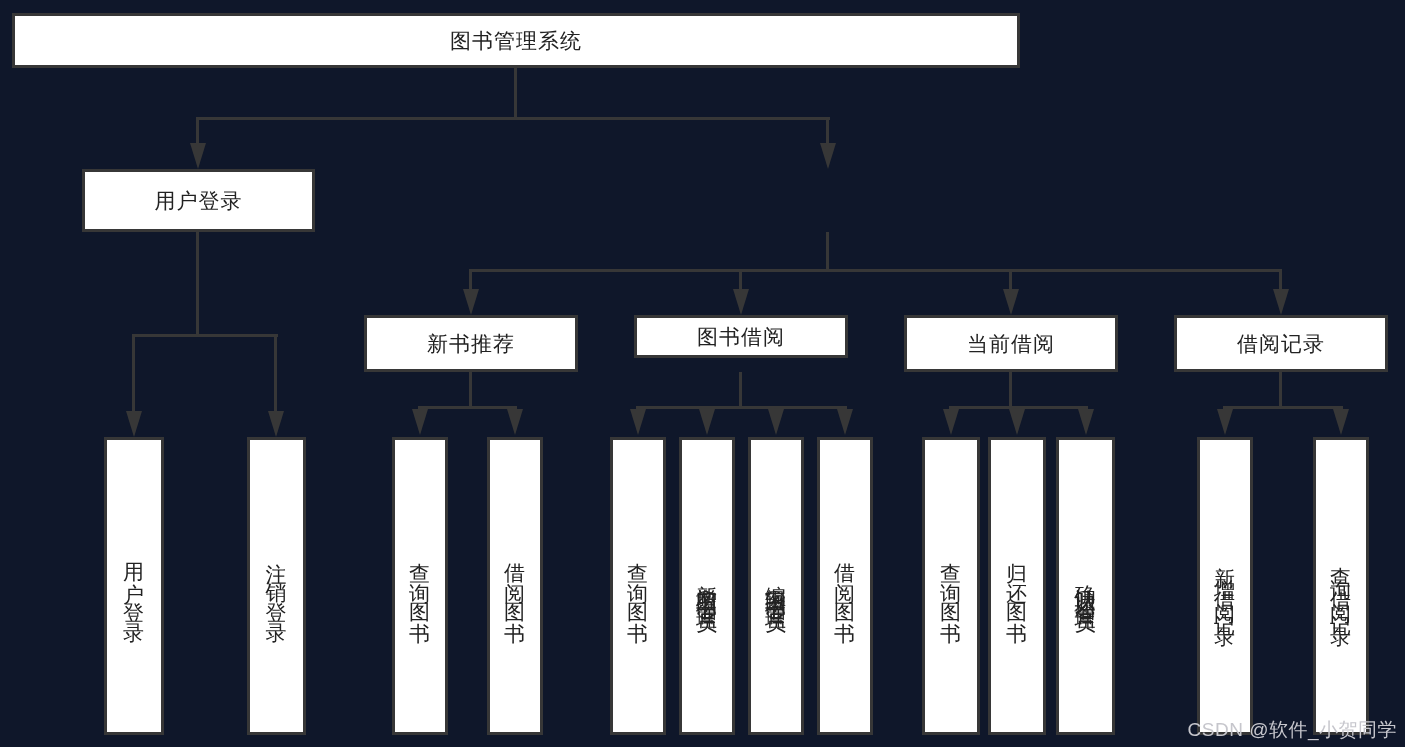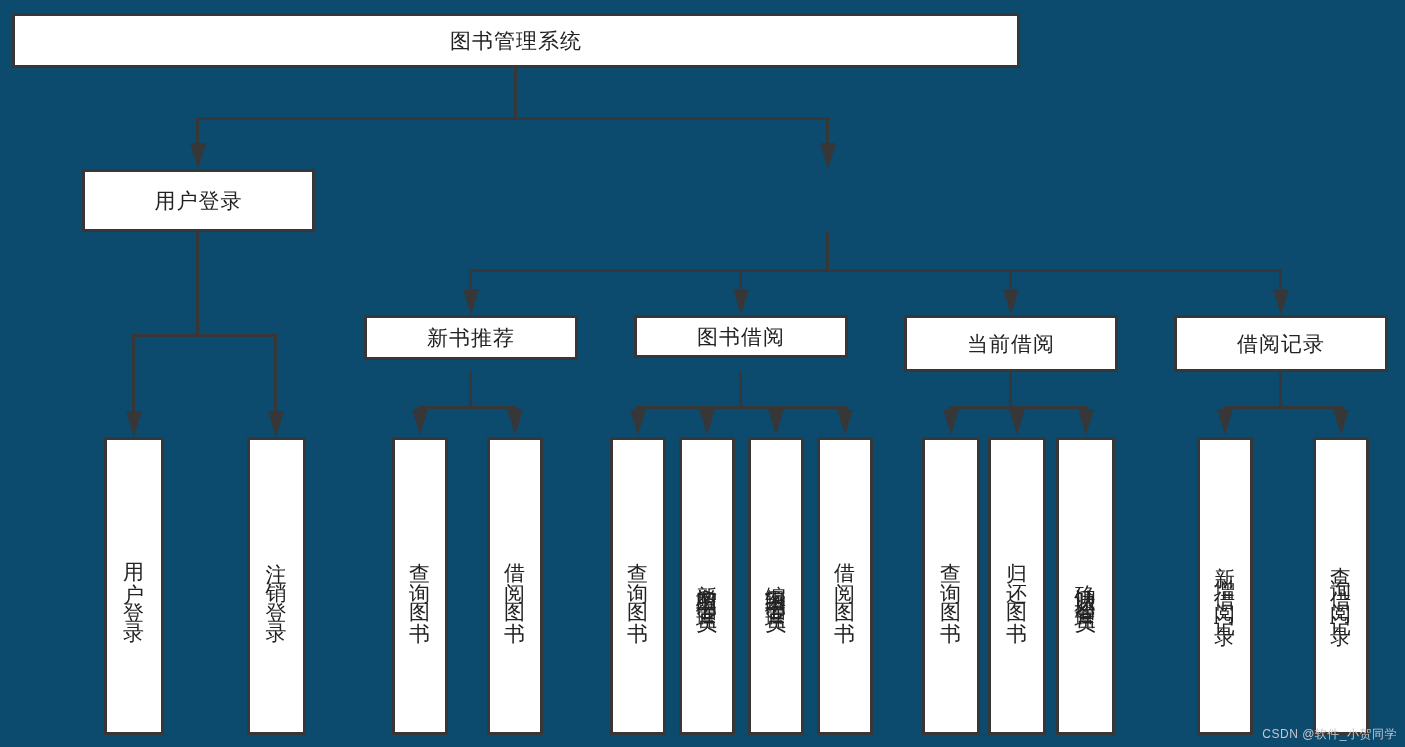--- a/index.html
+++ b/index.html
@@ -1,20 +1,20 @@
 <!DOCTYPE html>
 <html><head>
 <meta charset="utf-8">
 <style>
   html, body { margin: 0; padding: 0; background: #ffffff; }
   .diagram {
     position: relative;
     width: 1405px;
     height: 747px;
-    background: #0c4a6e;
+    background: #0f172a;
     font-family: "Liberation Sans", sans-serif;
     overflow: hidden;
   }
   .box {
     position: absolute;
     box-sizing: border-box;
     border: 3px solid #373737;
     background: #ffffff;
     color: #222222;
     display: flex;
@@ -50,21 +50,21 @@
     width: 0; height: 0;
     border-left: 8px solid transparent;
     border-right: 8px solid transparent;
     border-top: 26px solid #373737;
   }
   .watermark {
     position: absolute;
     right: 8px;
     bottom: 4px;
     color: #c6c6cc;
-    font-size: 12px;
+    font-size: 19px;
     letter-spacing: 0.5px;
     white-space: nowrap;
   }
 </style>
 </head>
 <body>
 
 <div class="diagram">
 
   <div class="box" style="left:12px; top:13px; width:1008px; height:55px;">图书管理系统</div>
@@ -89,21 +89,21 @@
   <div class="line" style="left:469px; top:269px; width:813px; height:3px;"></div>
   <div class="line" style="left:469px; top:269px; width:3px; height:22px;"></div>
   <div class="arrow" style="left:463px; top:289px;"></div>
   <div class="line" style="left:739px; top:269px; width:3px; height:22px;"></div>
   <div class="arrow" style="left:733px; top:289px;"></div>
   <div class="line" style="left:1009px; top:269px; width:3px; height:22px;"></div>
   <div class="arrow" style="left:1003px; top:289px;"></div>
   <div class="line" style="left:1279px; top:269px; width:3px; height:22px;"></div>
   <div class="arrow" style="left:1273px; top:289px;"></div>
 
-  <div class="box" style="left:364px; top:315px; width:214px; height:45px;">新书推荐</div>
+  <div class="box" style="left:364px; top:315px; width:214px; height:57px;">新书推荐</div>
   <div class="box" style="left:634px; top:315px; width:214px; height:43px;">图书借阅</div>
   <div class="box" style="left:904px; top:315px; width:214px; height:57px;">当前借阅</div>
   <div class="box" style="left:1174px; top:315px; width:214px; height:57px;">借阅记录</div>
 
   <div class="line" style="left:469px; top:372px; width:3px; height:36px;"></div>
   <div class="line" style="left:418px; top:406px; width:99px; height:3px;"></div>
   <div class="arrow" style="left:412px; top:409px;"></div>
   <div class="arrow" style="left:507px; top:409px;"></div>
 
   <div class="line" style="left:739px; top:372px; width:3px; height:36px;"></div>

